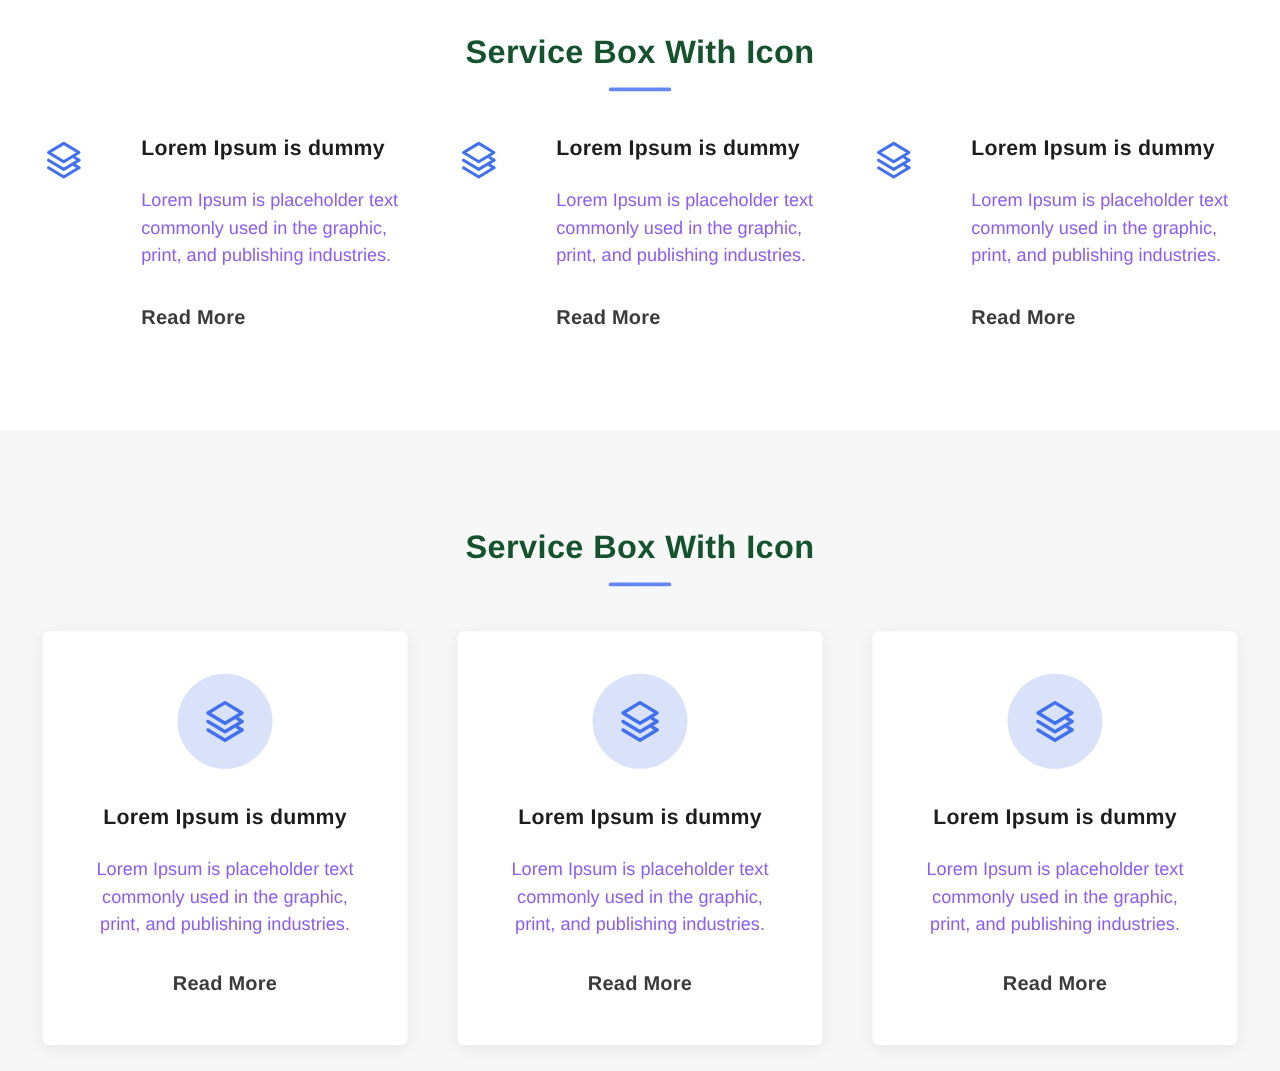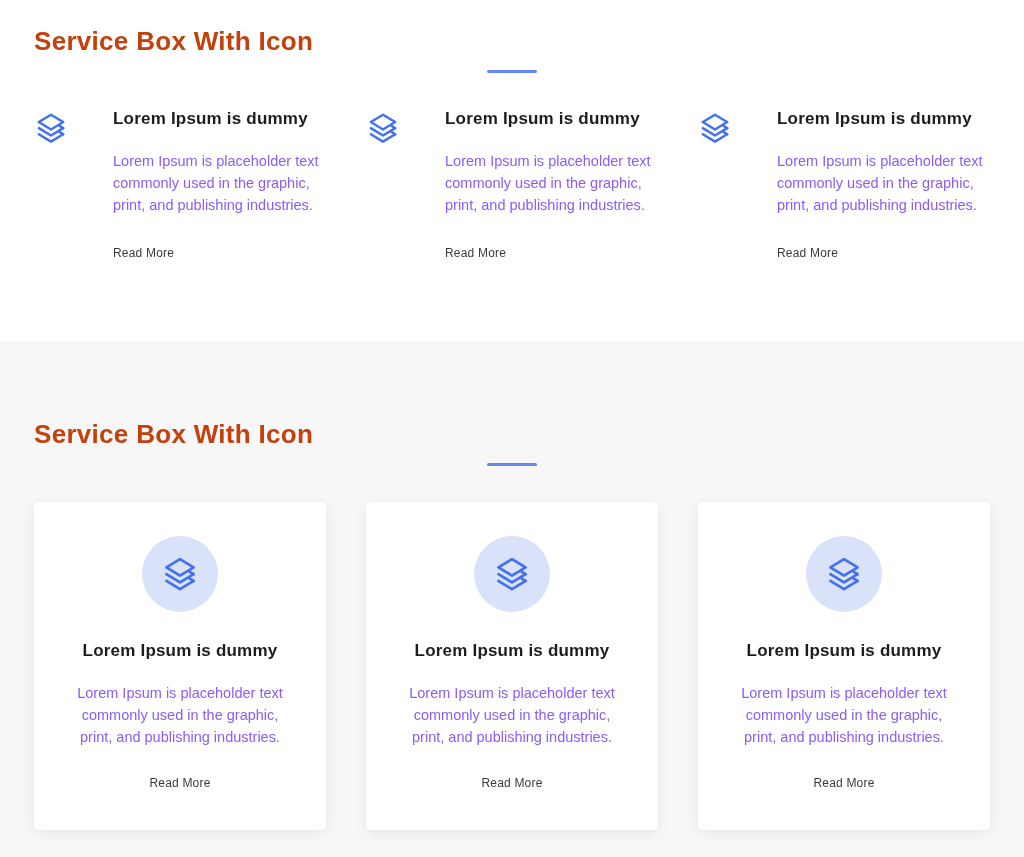--- a/index.html
+++ b/index.html
@@ -5,22 +5,22 @@
   * { box-sizing: border-box; }
   html, body { margin: 0; padding: 0; background: #ffffff; }
   body { font-family: "Liberation Sans", sans-serif; width: 1024px; }
 
   .container { width: 956px; margin: 0 auto; }
 
   .section-top { padding: 26px 0 80px; background: #ffffff; }
   .section-cards { padding: 78px 0 34px; background: #f7f7f7; min-height: 518px; }
 
   .section-title {
-    margin: 0; 
-    font-size: 26px; font-weight: 700; color: #c2410c; letter-spacing: .3px;
+    margin: 0; text-align: center;
+    font-size: 26px; font-weight: 700; color: #14532d; letter-spacing: .3px;
   }
   .title-underline {
     width: 50px; height: 3px; border-radius: 2px;
     background: #6487f7; margin: 13px auto 0;
   }
 
   .boxes-row {
     display: grid; grid-template-columns: repeat(3, 1fr);
     gap: 40px; margin-top: 36px;
   }
@@ -33,21 +33,21 @@
   .service-title {
     margin: 0; font-size: 17px; font-weight: 700;
     color: #1d1d1d; letter-spacing: .2px;
   }
   .service-desc {
     margin: 21px 0 0; max-width: 230px;
     font-size: 14.5px; line-height: 22px; color: #8b5cf6;
   }
   .read-more {
     display: inline-block; margin-top: 30px;
-    font-size: 12px; font-weight: 400; color: #3b3b3b;
+    font-size: 16px; font-weight: 700; color: #3b3b3b;
     text-decoration: none; letter-spacing: .2px; cursor: pointer;
   }
 
   
   .service-card {
     background: #ffffff; border-radius: 5px;
     box-shadow: 0 3px 14px rgba(0,0,0,.07);
     text-align: center; padding: 34px 20px 39px;
   }
   .icon-circle {

